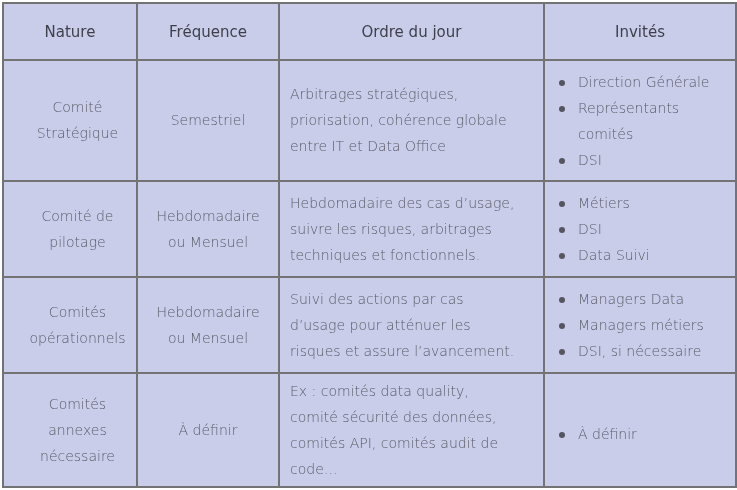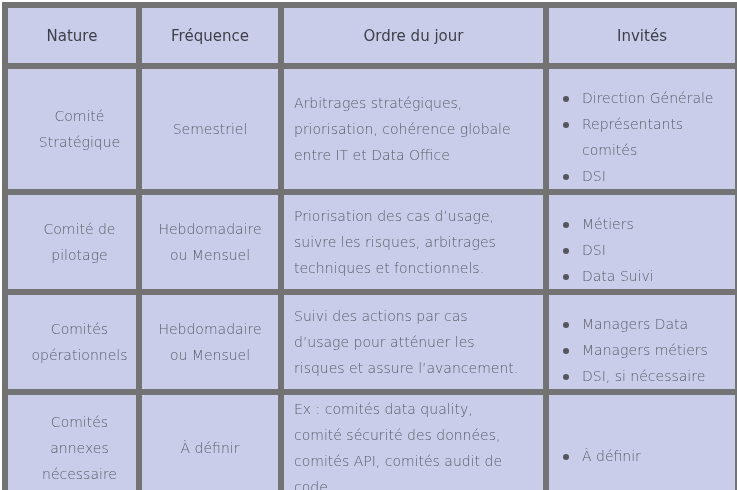--- a/index.html
+++ b/index.html
@@ -7,42 +7,42 @@
   .tbl {
     position: absolute; left: 2px; top: 2px;
     width: 733px; height: 486px;
     border-collapse: collapse;
     table-layout: fixed;
     background: #c9cdea;
     font-family: "DejaVu Sans", sans-serif;
     color: #5b5b66;
   }
   .tbl th, .tbl td {
-    border: 6px solid #737373;
+    border: 2px solid #737373;
     padding: 0;
     vertical-align: middle;
   }
   .tbl th {
     font-weight: normal;
     font-size: 15px;
     color: #3f3f4a;
     text-align: center;
     height: 55px;
   }
   .tbl td {
     font-size: 14px;
     line-height: 26px;
     font-weight: 300;
   }
   .c-nature { text-align: center; padding-left: 15px !important; }
   .c-freq { text-align: center; margin-top: 16px; }
   .c-ordre { text-align: left; padding: 0 10px !important; }
   .c-inv { text-align: left; vertical-align: top !important; }
   .c-inv.mid { vertical-align: middle !important; }
-  ul.inv { list-style: none; margin: 0; padding: 16px 6px 0 11px; }
+  ul.inv { list-style: none; margin: 0; padding: 8px 6px 0 11px; }
   ul.inv li { position: relative; padding-left: 22px; }
   ul.inv li::before {
     content: ""; position: absolute; left: 3px; top: 11px;
     width: 6px; height: 6px; border-radius: 50%; background: #55555e;
   }
   .r1 { height: 118px; }
   .r2 { height: 94px; }
   .r3 { height: 94px; }
   .r4 { height: 112px; }
 </style>
@@ -91,21 +91,21 @@
     <tr class="r2">
       <td class="c-nature">
         <div>Comité de</div>
         <div>pilotage</div>
       </td>
       <td class="c-freq">
         <div>Hebdomadaire</div>
         <div>ou Mensuel</div>
       </td>
       <td class="c-ordre">
-        <div>Priorisation des cas d’usage,</div>
+        <div>Hebdomadaire des cas d’usage,</div>
         <div>suivre les risques, arbitrages</div>
         <div>techniques et fonctionnels.</div>
       </td>
       <td class="c-inv">
         <ul class="inv">
           <li>Métiers</li>
           <li>DSI</li>
           <li>Data Suivi</li>
         </ul>
       </td>

